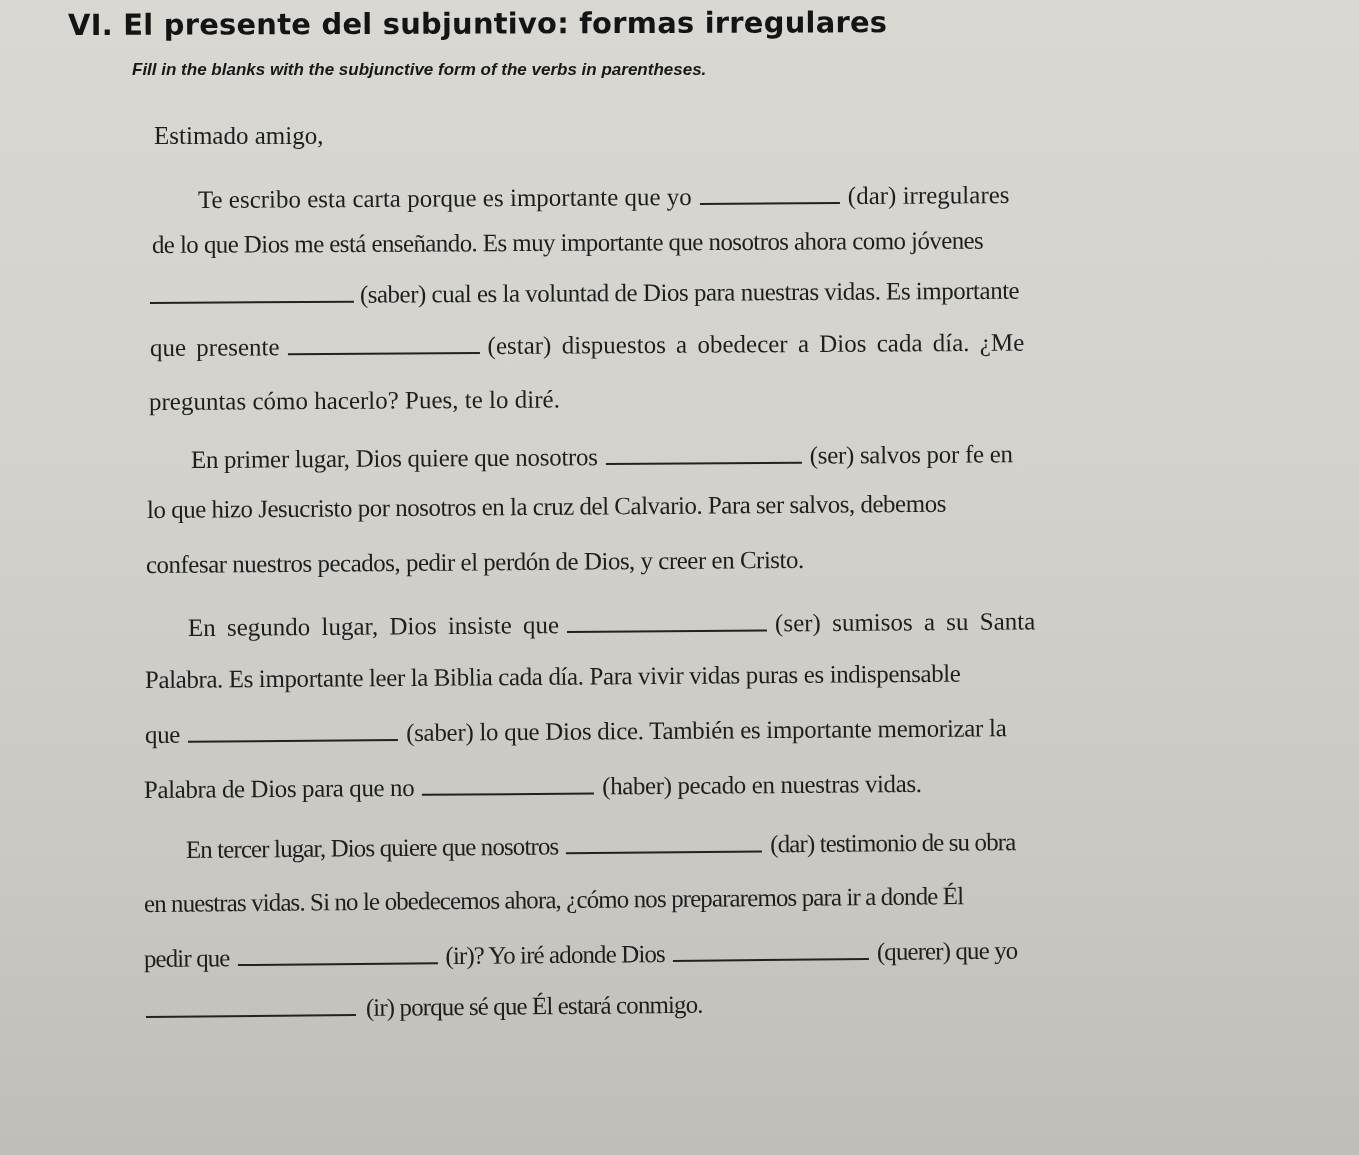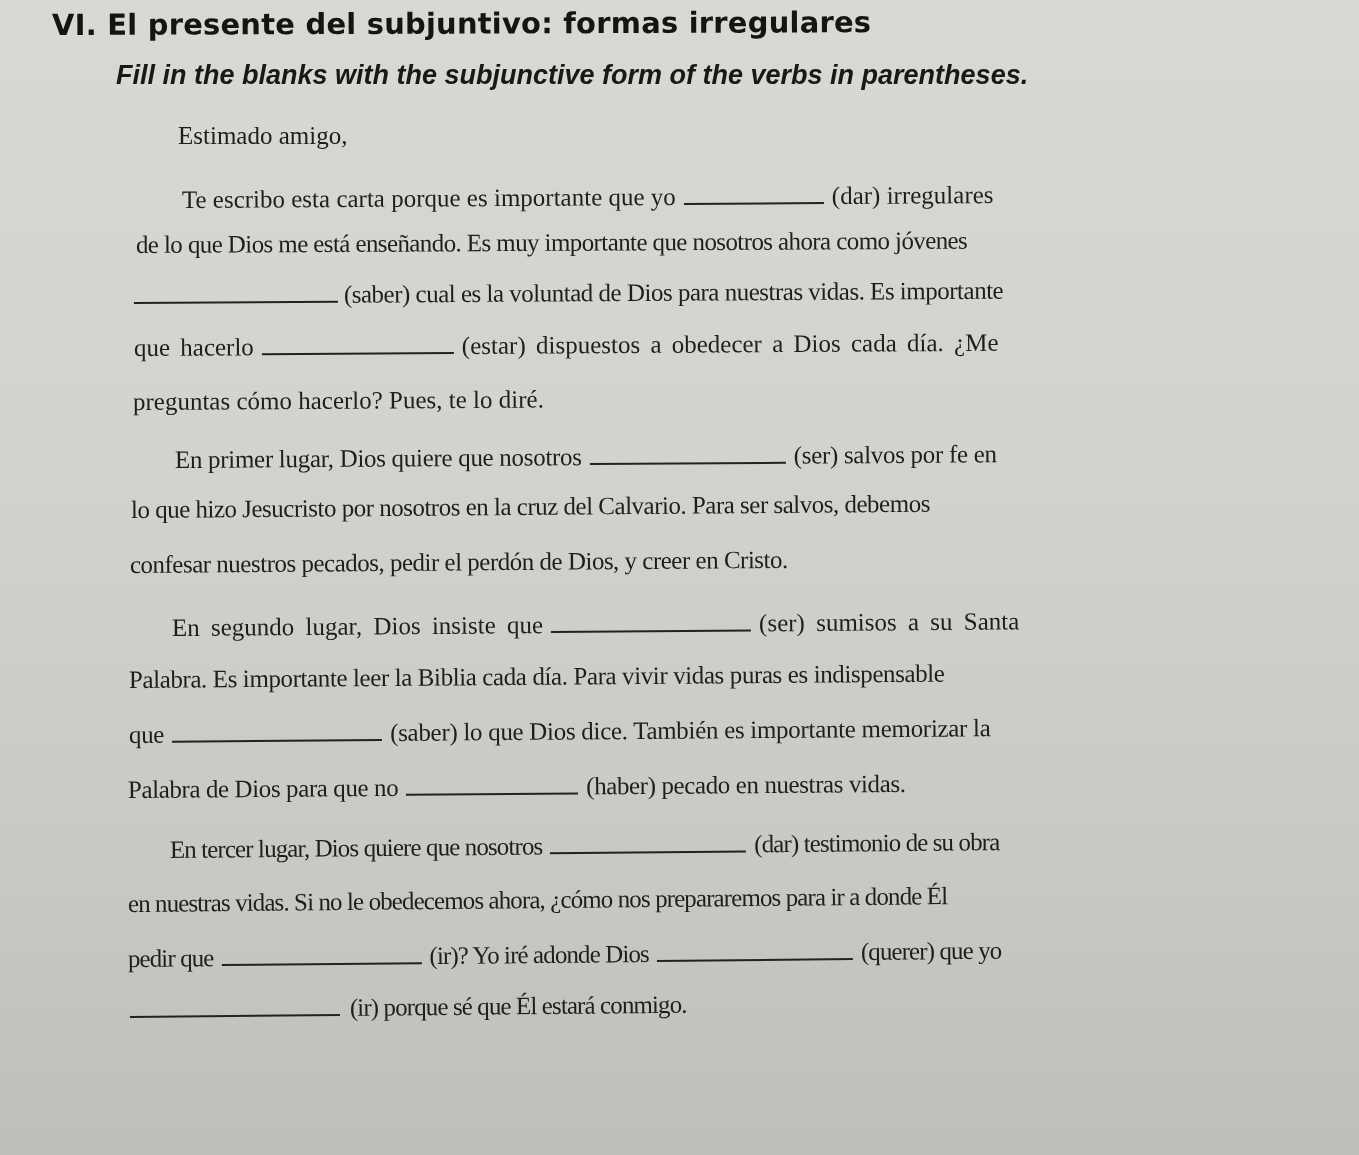--- a/index.html
+++ b/index.html
@@ -9,21 +9,21 @@
     body {
       width: 1359px;
       height: 1155px;
       overflow: hidden;
       background: linear-gradient(180deg, #d9d8d3 0%, #d3d2cd 40%, #c9c8c3 75%, #bfbeb9 100%);
       position: relative;
       color: #1c1c1c;
     }
     .page {
       position: absolute;
-      left: 0; top: 0;
+      left: 16px; top: 0;
       width: 1107px;
       height: 1155px;
     }
     .title {
       position: absolute;
       left: 52px;
       top: 8px;
       font-family: "DejaVu Sans", sans-serif;
       font-weight: bold;
       font-size: 29px;
@@ -32,21 +32,21 @@
       transform: rotate(-0.2deg);
       transform-origin: left top;
     }
     .instructions {
       position: absolute;
       left: 116px;
       top: 60px;
       font-family: "Liberation Sans", sans-serif;
       font-weight: bold;
       font-style: italic;
-      font-size: 27px;
+      font-size: 17px;
       color: #181818;
     }
     .line {
       position: absolute;
       font-family: "Liberation Serif", serif;
       font-size: 25px;
       white-space: nowrap;
       color: #1e1e1e;
       transform-origin: left bottom;
     }
@@ -59,31 +59,31 @@
     }
   </style>
 </head>
 <body>
 
 <div class="page">
 
   <div class="title">VI. El presente del subjuntivo: formas irregulares</div>
   <div class="instructions">Fill in the blanks with the subjunctive form of the verbs in parentheses.</div>
 
-  <div class="line" style="left:138px; top:122px;margin-left:40px;">Estimado amigo,</div>
+  <div class="line" style="left:138px; top:122px;">Estimado amigo,</div>
 
   <div class="line" style="left:182px; top:186px; transform:rotate(-0.35deg);">
     <span>Te escribo esta carta porque es importante que yo</span><span class="blank" style="width:140px;"></span><span>(dar) irregulares</span>
   </div>
   <div class="line" style="left:136px; top:231px; letter-spacing:-0.6px; transform:rotate(-0.3deg);">de lo que Dios me está enseñando. Es muy importante que nosotros ahora como jóvenes</div>
   <div class="line" style="left:134px; top:282px; letter-spacing:-0.5px; transform:rotate(-0.35deg);">
     <span class="blank" style="width:204px; margin-left:0; margin-right:6px;"></span><span>(saber) cual es la voluntad de Dios para nuestras vidas. Es importante</span>
   </div>
   <div class="line" style="left:134px; top:334px; word-spacing:4px; transform:rotate(-0.35deg);">
-    <span>que hacerlo</span><span class="blank" style="width:192px;"></span><span>(estar) dispuestos a obedecer a Dios cada día. ¿Me</span>
+    <span>que presente</span><span class="blank" style="width:192px;"></span><span>(estar) dispuestos a obedecer a Dios cada día. ¿Me</span>
   </div>
   <div class="line" style="left:133px; top:388px; transform:rotate(-0.35deg);">preguntas cómo hacerlo? Pues, te lo diré.</div>
 
   <div class="line" style="left:175px; top:446px; letter-spacing:-0.3px; transform:rotate(-0.4deg);">
     <span>En primer lugar, Dios quiere que nosotros</span><span class="blank" style="width:196px;"></span><span>(ser) salvos por fe en</span>
   </div>
   <div class="line" style="left:131px; top:496px; letter-spacing:-0.5px; transform:rotate(-0.45deg);">lo que hizo Jesucristo por nosotros en la cruz del Calvario. Para ser salvos, debemos</div>
   <div class="line" style="left:130px; top:551px; letter-spacing:-0.5px; transform:rotate(-0.45deg);">confesar nuestros pecados, pedir el perdón de Dios, y creer en Cristo.</div>
 
   <div class="line" style="left:172px; top:614px; word-spacing:5px; transform:rotate(-0.45deg);">

